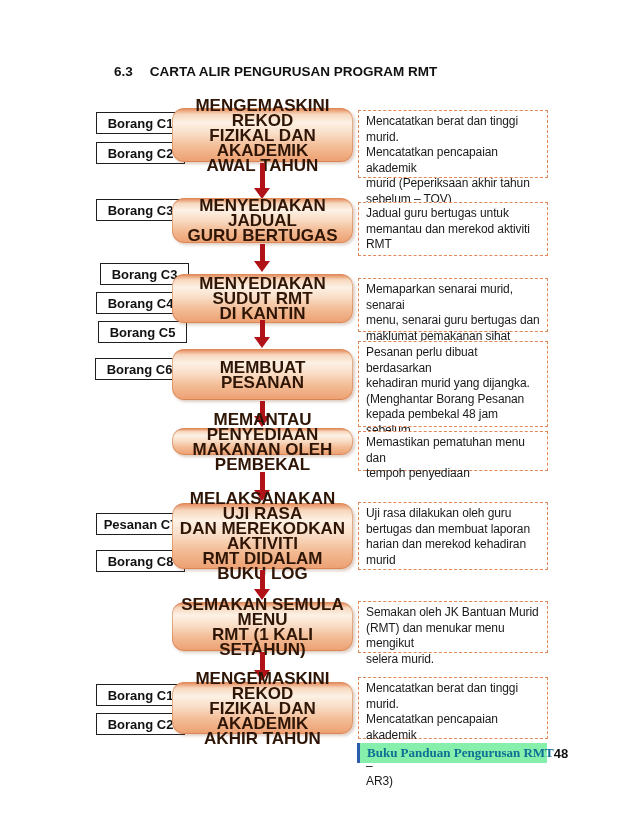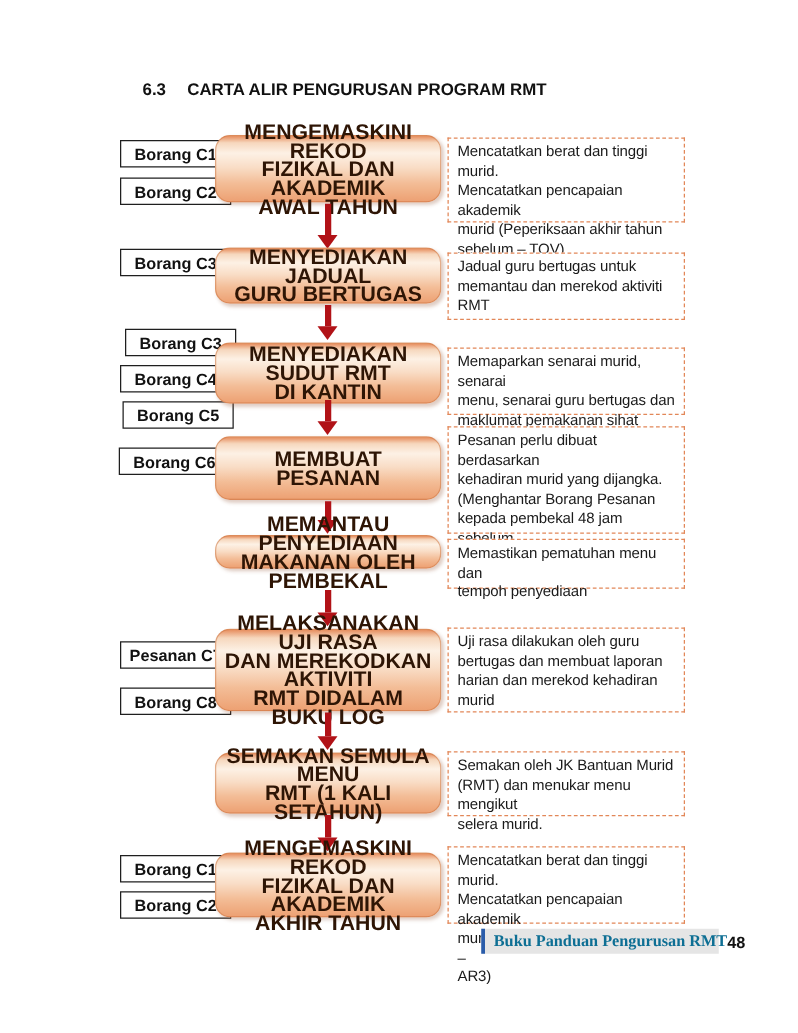--- a/index.html
+++ b/index.html
@@ -77,27 +77,26 @@
   .arrow .head {
     width: 0; height: 0;
     border-left: 8px solid transparent;
     border-right: 8px solid transparent;
     border-top: 11px solid #b11217;
   }
 
   .footer-bar {
     width: 190px;
     height: 20px;
-    background: #e5e5e5;
+    background: #86efac;
     border-left: 3px solid #2a5caa;
     display: flex;
     align-items: center;
     justify-content: space-between;
     padding: 0 26px 0 7px;
-    margin-left: 28px;
   }
   .footer-bar .flabel {
     font-family: "Liberation Serif", serif;
     font-weight: bold;
     font-size: 13px;
     color: #0e6f94;
     white-space: nowrap;
   }
   .footer-bar .fpage {
     font-size: 13px;

